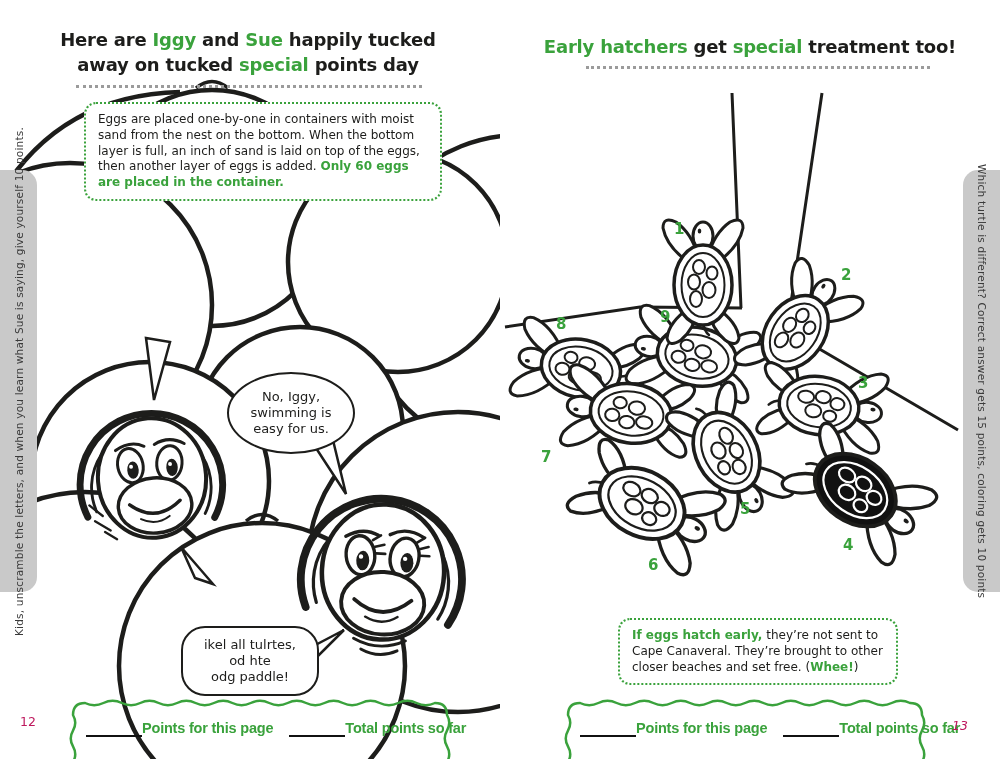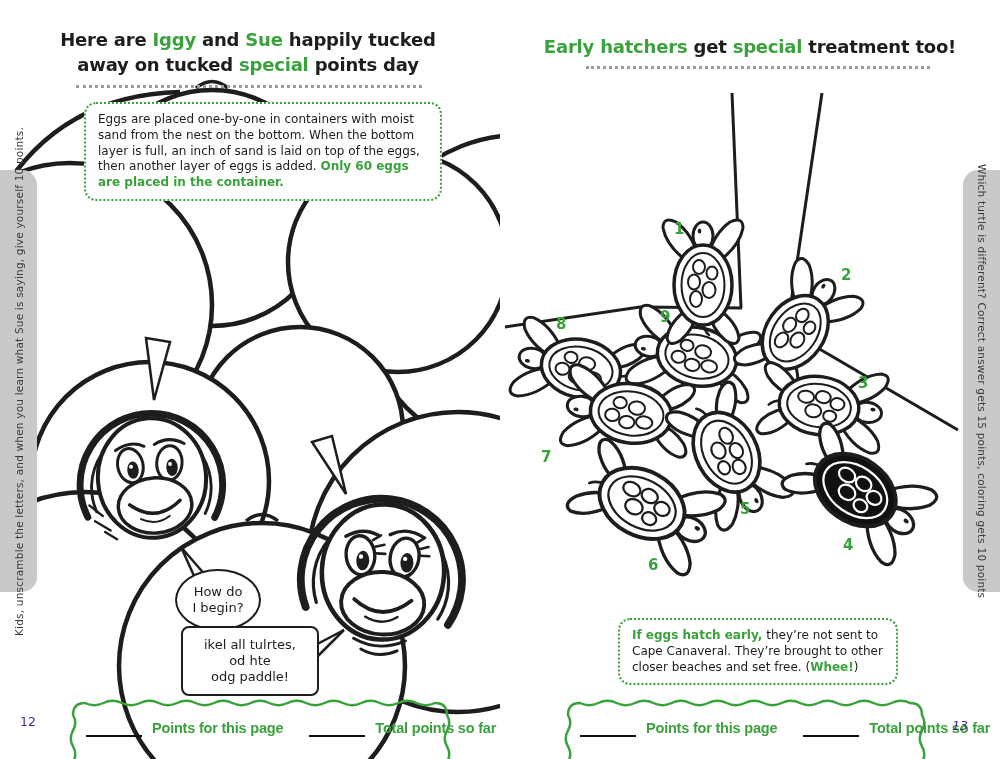--- a/index.html
+++ b/index.html
@@ -19,33 +19,33 @@
        display:flex;align-items:center;justify-content:center;}
   .tab-left{left:0;border-radius:0 15px 15px 0;}
   .tab-right{left:463px;border-radius:15px 0 0 15px;}
   .tab span{writing-mode:vertical-rl;font-size:10.5px;color:#3a3a3a;letter-spacing:0.2px;
             white-space:nowrap;}
   .tab-left span{transform:rotate(180deg);}
   .bubble{position:absolute;z-index:4;background:#fff;border:2.5px solid #1d1d1b;
           display:flex;align-items:center;justify-content:center;text-align:center;
           font-size:13px;line-height:1.25;white-space:pre-line;}
   .ellipse{border-radius:50%;}
-  .round{border-radius:8px;}
+  .round{border-radius:24px;}
   #bubble-1{left:73px;top:272px;width:130px;height:78px;}
   #bubble-2{left:227px;top:372px;width:124px;height:78px;}
   #bubble-3{left:175px;top:569px;width:82px;height:58px;}
   #bubble-4{left:181px;top:626px;width:134px;height:66px;}
-  .scorebar{position:absolute;z-index:5;top:719px;display:flex;align-items:flex-end;gap:10px;
+  .scorebar{position:absolute;z-index:5;top:719px;display:flex;align-items:flex-end;gap:0;
             font-family:"Liberation Sans",sans-serif;}
   #scorebar-left{left:86px;} #scorebar-right{left:80px;}
   .blank{display:inline-block;width:56px;height:16px;border-bottom:2px solid #111;
          font-size:12px;text-align:center;}
   .scorelabel{color:#3aa23c;font-weight:bold;font-size:14.5px;letter-spacing:-0.2px;
               padding-bottom:1px;}
-  .pagenum{position:absolute;z-index:6;color:#4c1d95;font-size:12.5px;}
+  .pagenum{position:absolute;z-index:6;color:#be185d;font-size:12.5px;}
   #pagenum-12{left:20px;top:714px;}
   #pagenum-13{left:452px;top:718px;font-style:italic;}
   #turtle-numbers{position:absolute;left:0;top:0;width:500px;height:759px;z-index:2;
                   pointer-events:none;}
   .turtle-num{position:absolute;color:#3aa23c;font-weight:bold;font-size:15px;}
 </style>
 </head>
 <body>
 
 <div id="book">
@@ -110,22 +110,23 @@
 
     <div class="title" style="left:23px;top:27px;width:450px;"><span>Here are </span><span class="green-text">Iggy</span><span> and </span><span class="green-text">Sue</span><span> happily tucked</span><br><span>away on tucked </span><span class="green-text">special</span><span> points day</span></div>
     <div class="dotsep" style="left:76px;top:85px;width:346px;"></div>
 
     <div class="infobox" style="left:84px;top:102px;width:330px;"><span>Eggs are placed one-by-one in containers with moist sand from the nest on the bottom. When the bottom layer is full, an inch of sand is laid on top of the eggs, then another layer of eggs is added. </span><span class="green-text">Only 60 eggs are placed in the container.</span></div>
 
     <div class="tab tab-left">
       <span>Kids, unscramble the letters, and when you learn what Sue is saying, give yourself 10 points.</span>
     </div>
 
-    <div class="bubble ellipse" id="bubble-3">How do
-I begin?</div>
+    <div class="bubble ellipse" id="bubble-2">No, Iggy,
+swimming is
+easy for us.</div>
     <div class="bubble round" id="bubble-4">ikel all tulrtes,
 od hte
 odg paddle!</div>
 
     <div class="scorebar" id="scorebar-left">
       <span class="blank"></span>
       <span class="scorelabel">Points for this page</span>
       <span class="blank" style="margin-left:16px;"></span>
       <span class="scorelabel">Total points so far</span>
     </div>

